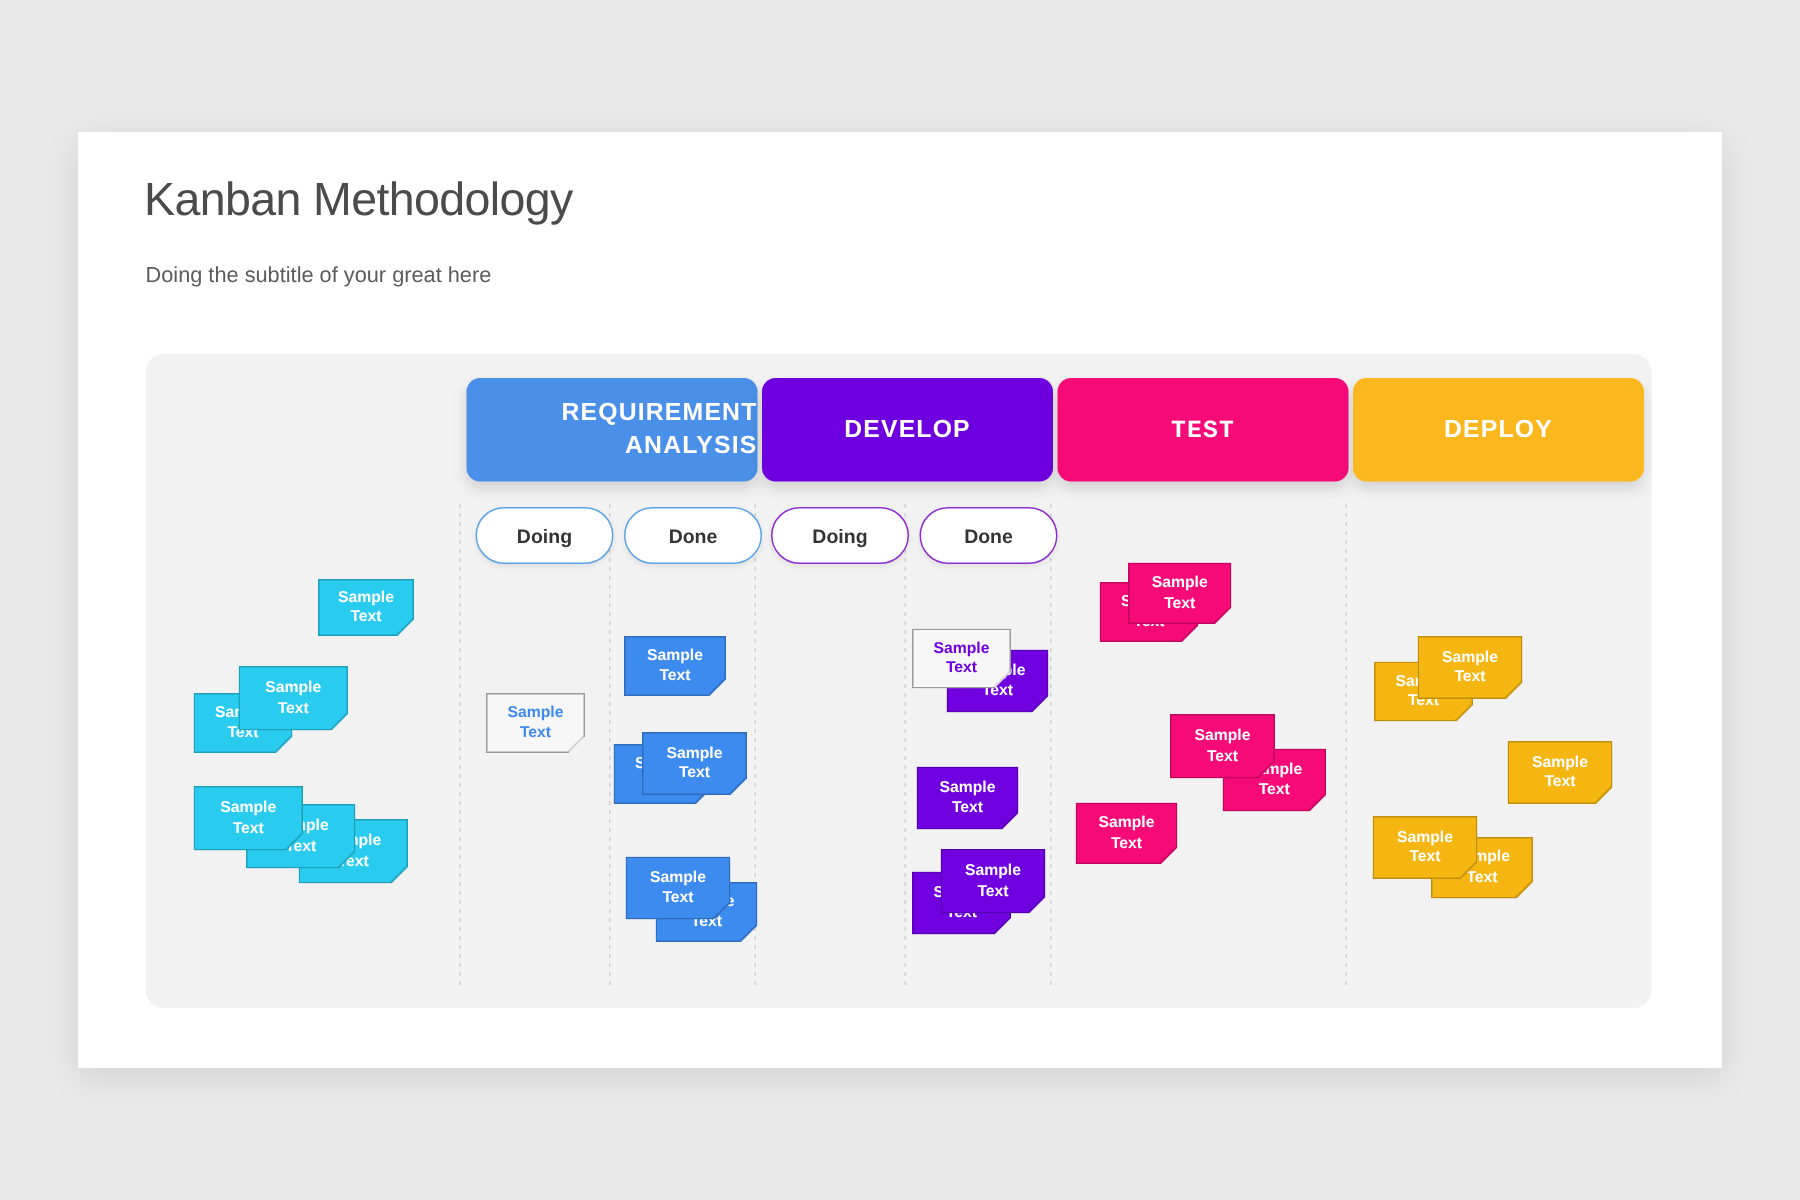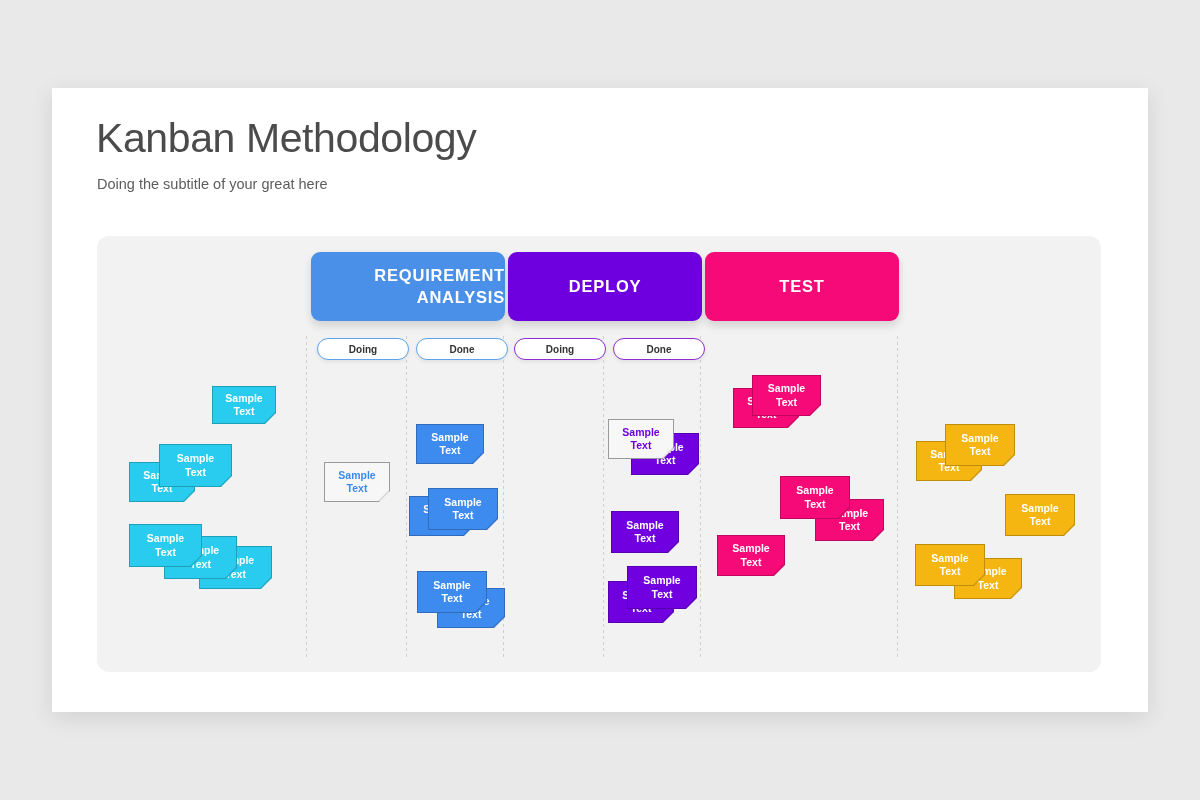--- a/index.html
+++ b/index.html
@@ -16,21 +16,21 @@
   .slide {
     position: absolute;
     left: 52px; top: 88px;
     width: 1096px; height: 624px;
     background: #ffffff;
     box-shadow: 0 6px 22px rgba(0,0,0,0.10);
   }
 
   .slide-title {
     position: absolute; left: 44px; top: 27px;
-    font-size: 41px; font-weight: 400; color: #4b4b4b;
+    font-size: 31px; font-weight: 400; color: #4b4b4b;
     letter-spacing: -0.4px; white-space: nowrap;
   }
   .slide-subtitle {
     position: absolute; left: 45px; top: 88px;
     font-size: 14.5px; font-weight: 400; color: #5c5c5c;
     white-space: nowrap;
   }
 
   
   .board {
@@ -53,24 +53,24 @@
     position: absolute; top: 16px; height: 69px;
     border-radius: 9px;
     display: flex; align-items: center; justify-content: center;
     color: #ffffff; font-weight: bold; font-size: 16.5px;
     letter-spacing: 0.8px; text-align: center; line-height: 1.28;
     box-shadow: 0 5px 9px rgba(0,0,0,0.13);
   }
 
   
   .pill {
-    position: absolute; top: 102px; height: 22px;
+    position: absolute; top: 102px; height: 38px;
     background: #ffffff; border-radius: 19px;
     display: flex; align-items: center; justify-content: center;
-    font-size: 10px; font-weight: bold; color: #333333;
+    font-size: 13px; font-weight: bold; color: #333333;
     box-shadow: 0 2px 4px rgba(0,0,0,0.07);
   }
 
   
   .note {
     position: absolute;
     display: flex; align-items: center; justify-content: center;
     text-align: center;
     font-size: 10.5px; font-weight: bold; line-height: 1.25;
     color: #ffffff;
@@ -161,21 +161,21 @@
         </div>
         <div class="note" style="left: 320px; top: 335px; width: 70px; height: 42px; z-index: 3; background: rgb(61, 139, 239);">
           <span class="label">Sample Text</span>
           <span class="fold"></span>
         </div>
         <div class="note" style="left: 340px; top: 352px; width: 68px; height: 40px; z-index: 2; background: rgb(61, 139, 239);">
           <span class="label">Sample Text</span>
           <span class="fold"></span>
         </div>
         <div class="col-head" style="left: 411px; width: 194px; background: rgb(110, 0, 224);">
-          <span>DEPLOY</span>
+          <span>DEVELOP</span>
         </div>
         <div class="pill" style="left: 417px; width: 92px; border: 1.5px solid rgb(142, 45, 208);">
           <span>Doing</span>
         </div>
         <div class="pill" style="left: 516px; width: 92px; border: 1.5px solid rgb(142, 45, 208);">
           <span>Done</span>
         </div>
         <div class="note" style="left: 534px; top: 197px; width: 68px; height: 42px; z-index: 2; background: rgb(112, 0, 224);">
           <span class="label">Sample Text</span>
           <span class="fold"></span>
@@ -189,21 +189,21 @@
           <span class="fold"></span>
         </div>
         <div class="note" style="left: 511px; top: 345px; width: 66px; height: 42px; z-index: 2; background: rgb(112, 0, 224);">
           <span class="label">Sample Text</span>
           <span class="fold"></span>
         </div>
         <div class="note" style="left: 530px; top: 330px; width: 70px; height: 43px; z-index: 3; background: rgb(112, 0, 224);">
           <span class="label">Sample Text</span>
           <span class="fold"></span>
         </div>
-        <div class="col-head" style="left: 608px; width: 194px; background: rgb(245, 10, 120);">
+        <div class="col-head" style="left: 608px; width: 194px; background: rgb(245, 10, 120); font-family: Liberation Mono, monospace;">
           <span>TEST</span>
         </div>
         <div class="note" style="left: 636px; top: 152px; width: 66px; height: 40px; z-index: 2; background: rgb(245, 10, 120);">
           <span class="label">Sample Text</span>
           <span class="fold"></span>
         </div>
         <div class="note" style="left: 655px; top: 139px; width: 69px; height: 41px; z-index: 3; background: rgb(245, 10, 120);">
           <span class="label">Sample Text</span>
           <span class="fold"></span>
         </div>
@@ -211,20 +211,23 @@
           <span class="label">Sample Text</span>
           <span class="fold"></span>
         </div>
         <div class="note" style="left: 718px; top: 263px; width: 69px; height: 42px; z-index: 2; background: rgb(245, 10, 120);">
           <span class="label">Sample Text</span>
           <span class="fold"></span>
         </div>
         <div class="note" style="left: 620px; top: 299px; width: 68px; height: 41px; z-index: 2; background: rgb(245, 10, 120);">
           <span class="label">Sample Text</span>
           <span class="fold"></span>
+        </div>
+        <div class="col-head" style="left: 805px; width: 194px; background: rgb(250, 184, 30);">
+          <span>DEPLOY</span>
         </div>
         <div class="note" style="left: 819px; top: 205px; width: 66px; height: 40px; z-index: 2; background: rgb(245, 182, 17);">
           <span class="label">Sample Text</span>
           <span class="fold"></span>
         </div>
         <div class="note" style="left: 848px; top: 188px; width: 70px; height: 42px; z-index: 3; background: rgb(245, 182, 17);">
           <span class="label">Sample Text</span>
           <span class="fold"></span>
         </div>
         <div class="note" style="left: 908px; top: 258px; width: 70px; height: 42px; z-index: 2; background: rgb(245, 182, 17);">

